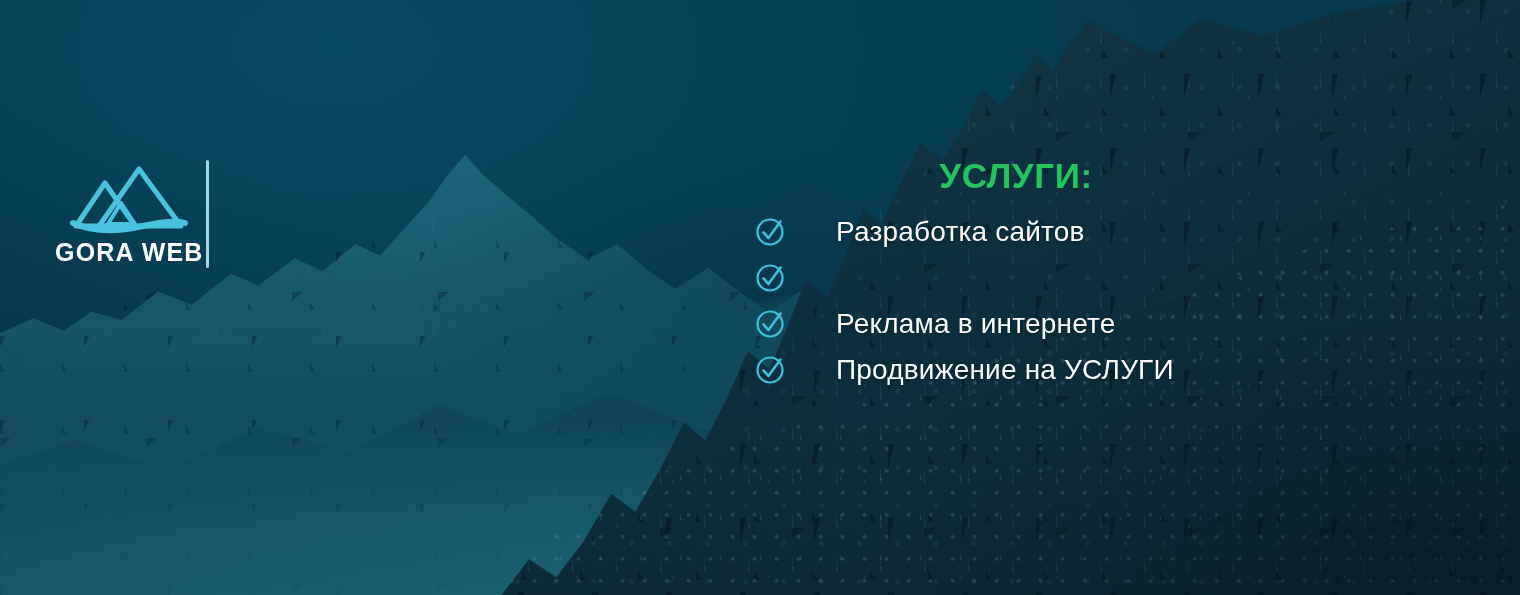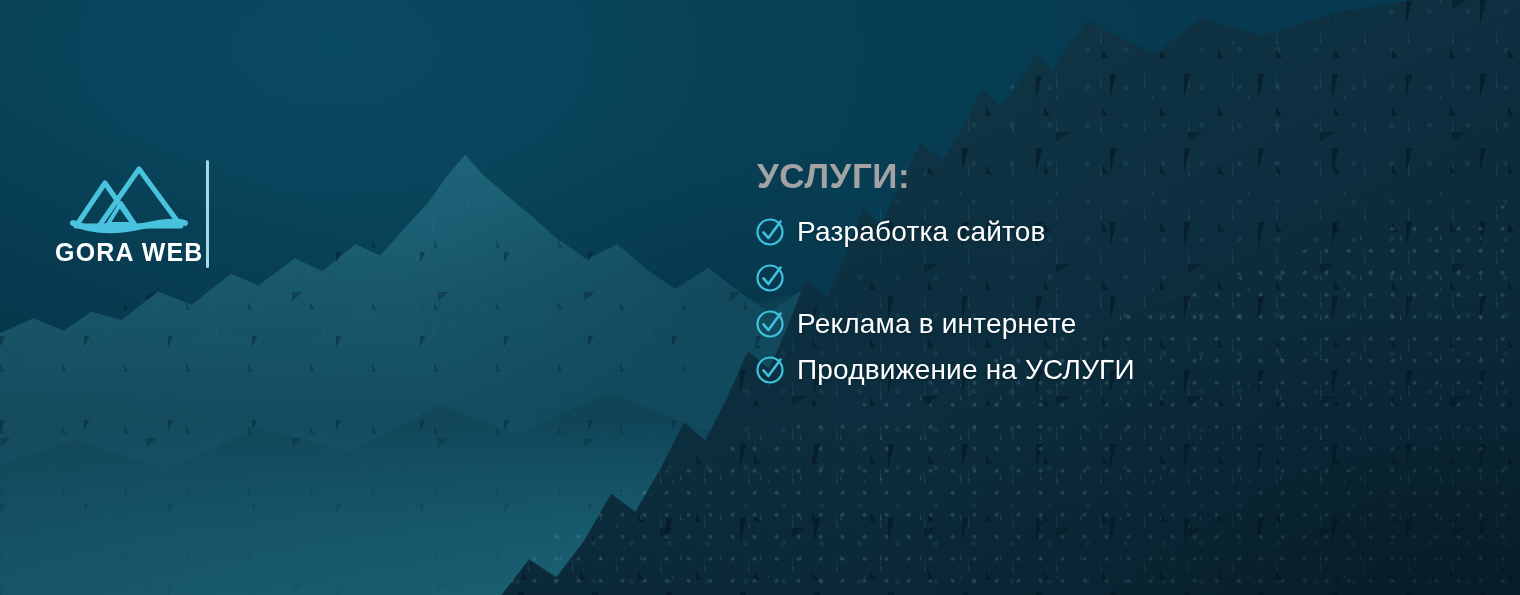--- a/index.html
+++ b/index.html
@@ -200,32 +200,34 @@
   }
 
   
   .services {
     position: absolute;
     left: 755px;
     top: 158px;
     width: 520px;
   }
   .services-title {
-    color: #a3a3a3;
+    color: #22c55e;
     font-size: 35px;
     font-weight: bold;
     letter-spacing: .6px;
     line-height: 1;
     margin: 0 0 16px 2px;
+    text-align: center;
   }
   .svc-list { list-style: none; margin: 0; padding: 0; }
   .svc-item {
     display: flex;
     align-items: center;
     height: 46px;
+    gap: 39px;
   }
   .svc-check { width: 42px; flex: 0 0 42px; display: flex; align-items: center; }
   .svc-check svg { display: block; overflow: visible; }
   .svc-label {
     color: #ffffff;
     font-size: 28px;
     font-weight: 400;
     letter-spacing: .2px;
     white-space: nowrap;
     text-shadow: 0 1px 3px rgba(3,24,34,.45);

